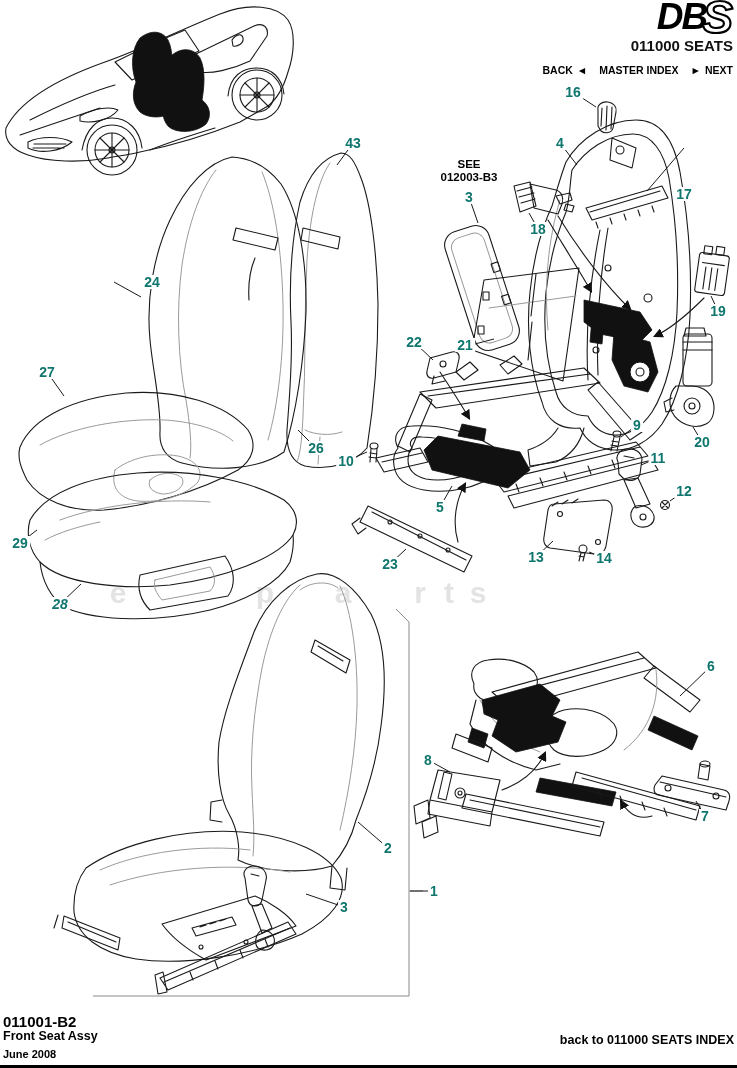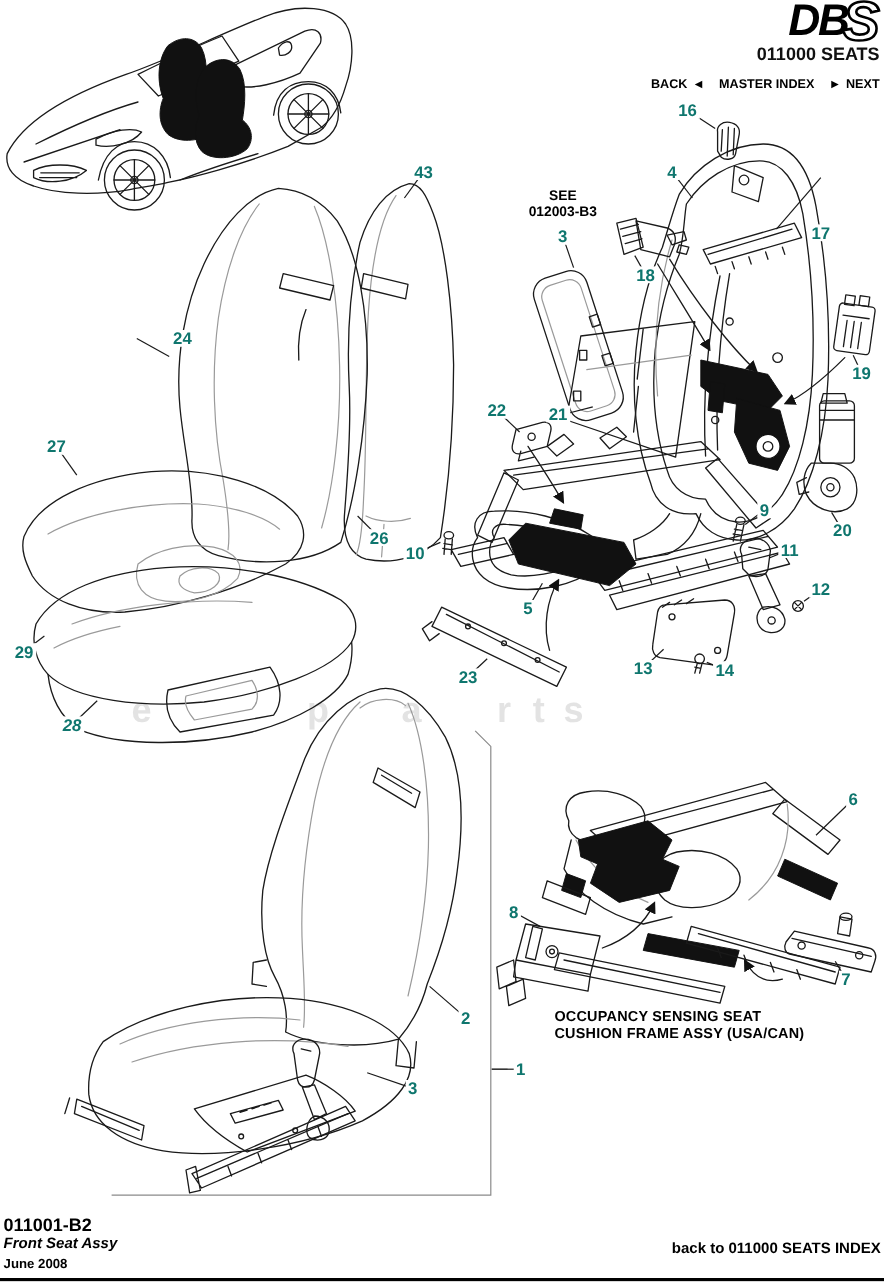--- a/index.html
+++ b/index.html
@@ -23,21 +23,21 @@
   
   #logo{position:absolute;top:-4px;right:4px;z-index:3;display:flex;align-items:flex-start;}
   #logo .db{font-size:37px;font-weight:900;font-style:italic;letter-spacing:-2px;color:#000;line-height:42px;}
   #logo .s{font-size:46px;font-weight:900;font-style:italic;line-height:42px;color:#fff;margin-left:-4px;
            -webkit-text-stroke:2.2px #000;text-shadow:0 0 1px #000;}
   #section-title{position:absolute;top:37px;right:4px;z-index:3;font-weight:bold;font-size:15px;}
   #nav{position:absolute;top:64px;right:4px;z-index:4;display:flex;gap:12px;font-weight:bold;font-size:10.5px;}
   #nav a{color:#000;text-decoration:none;cursor:pointer;display:flex;gap:4px;}
   
   #doc-code{left:3px;top:1013px;font-size:15px;}
-  #doc-title{left:3px;top:1029px;font-size:12.5px;font-style:italic;}
+  #doc-title{left:3px;top:1029px;font-size:12.5px;}
   #doc-date{left:3px;top:1048px;font-size:11px;}
   #index-link{position:absolute;right:3px;top:1033px;z-index:4;font-weight:bold;font-size:12.5px;color:#000;
               text-decoration:none;cursor:pointer;}
   #bottom-rule{position:absolute;left:0;top:1065px;width:737px;height:3px;background:#000;z-index:3;}
 </style>
 </head>
 <body>
 <div id="page">
 
   <div id="watermark">
@@ -318,24 +318,20 @@
       <div class="callout" style="left: 47px; top: 372px;">27</div>
       <div class="callout" style="left: 60px; top: 604px; font-style: italic;">28</div>
       <div class="callout" style="left: 20px; top: 543px;">29</div>
     </div>
 
   <div id="see-note" class="txtblock">
     <div>SEE</div>
     <div>012003-B3</div>
   </div>
 
-  <div id="frame-caption" class="txtblock">
-    <div>OCCUPANCY SENSING SEAT</div>
-    <div>CUSHION FRAME ASSY (USA/CAN)</div>
-  </div>
 
   <div id="logo">
     <span class="db">DB</span>
     <span class="s">S</span>
   </div>
   <div id="section-title">011000 SEATS</div>
   <div id="nav">
     <a>
       <span>BACK</span>
       <span>◄</span>

